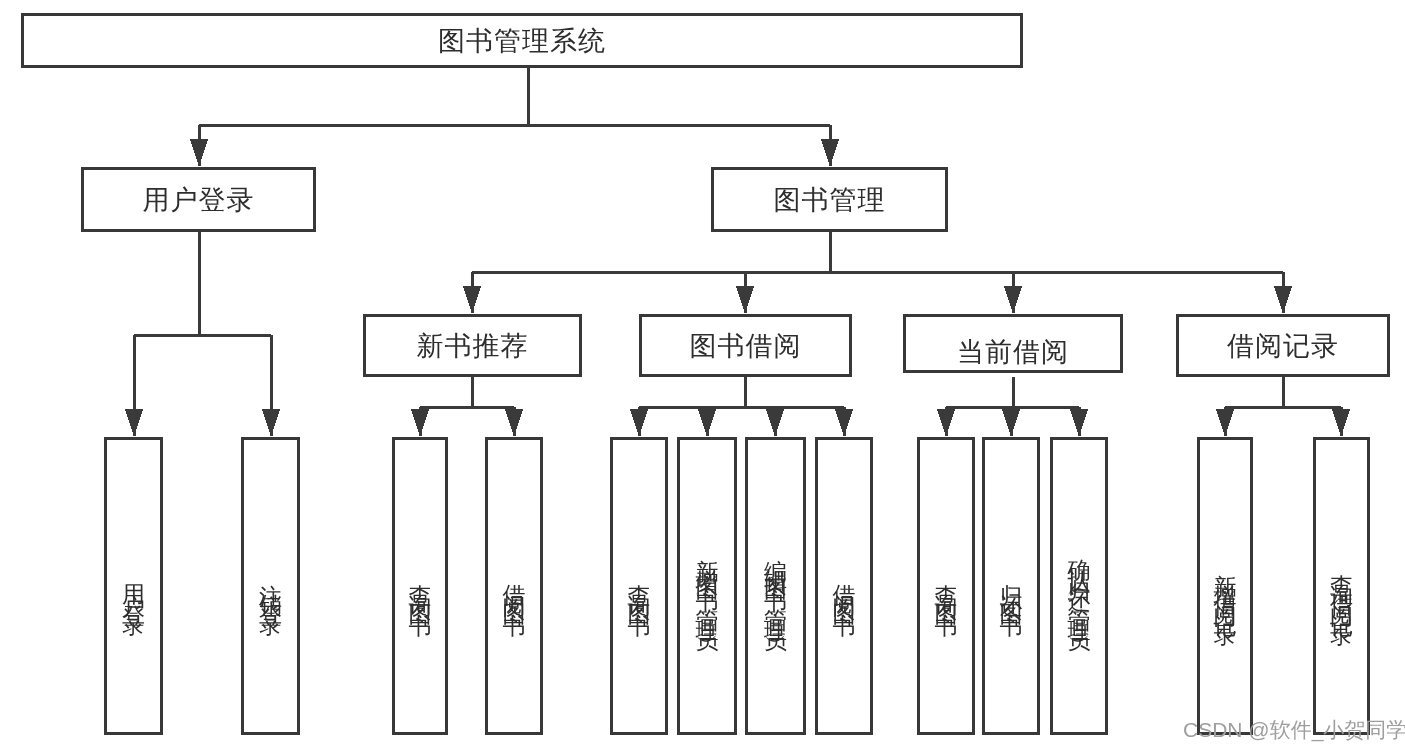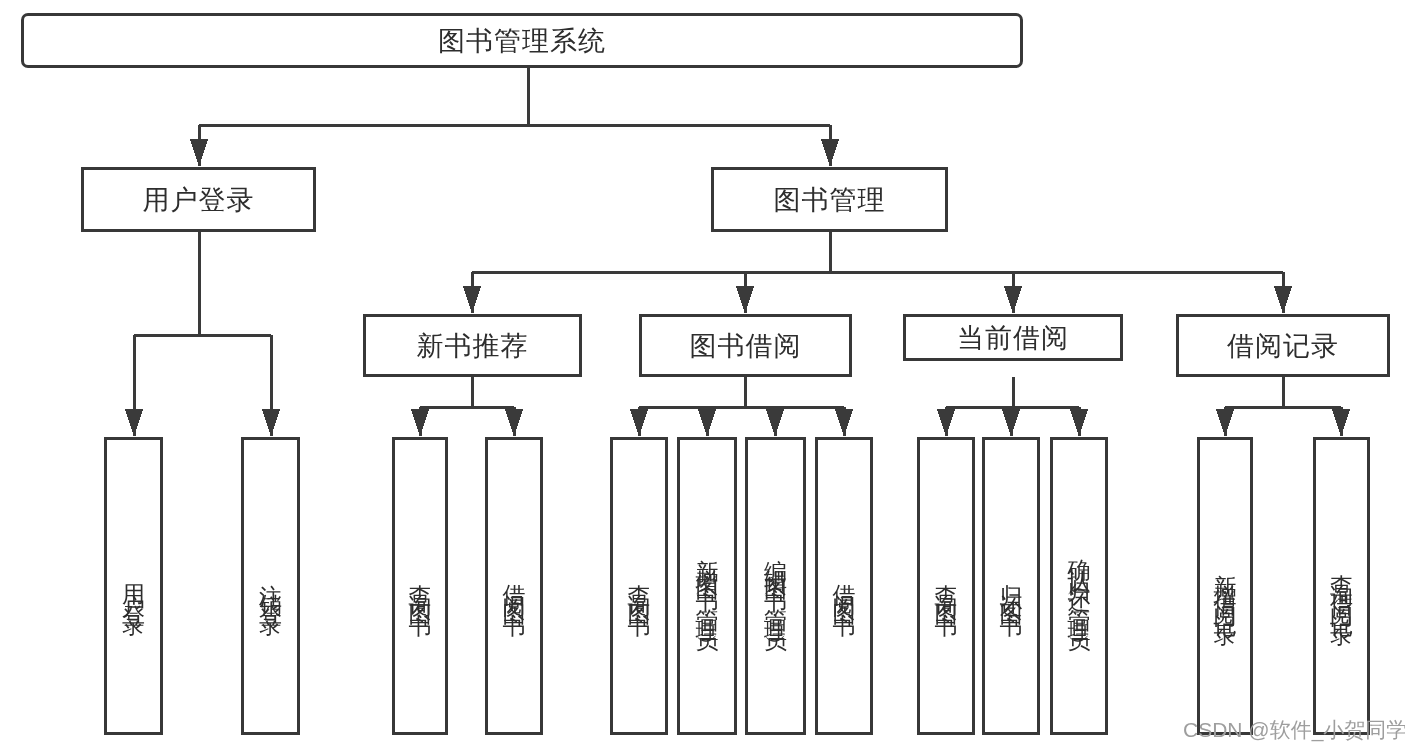--- a/index.html
+++ b/index.html
@@ -97,38 +97,38 @@
       <polygon points="766,409 784,409 775,437"></polygon>
       <polygon points="835,409 853,409 844,437"></polygon>
       <polygon points="937,409 955,409 946,437"></polygon>
       <polygon points="1002,409 1020,409 1011,437"></polygon>
       <polygon points="1070,409 1088,409 1079,437"></polygon>
       <polygon points="1216,409 1234,409 1225,437"></polygon>
       <polygon points="1332,409 1350,409 1341,437"></polygon>
     </g>
   </svg>
 
-  <div class="node hbox" style="left:21px; top:13px; width:1002px; height:55px;border-radius:7px;">
+  <div class="node hbox" style="left:21px; top:13px; width:1002px; height:55px;">
     <span>图书管理系统</span>
   </div>
 
   <div class="node hbox" style="left:81px; top:167px; width:235px; height:65px;">
     <span>用户登录</span>
   </div>
   <div class="node hbox" style="left:363px; top:314px; width:219px; height:63px;">
     <span>新书推荐</span>
   </div>
 
   <div class="node hbox" style="left:711px; top:167px; width:237px; height:65px;">
     <span>图书管理</span>
   </div>
   <div class="node hbox" style="left:639px; top:314px; width:213px; height:63px;justify-content:center;">
     <span>图书借阅</span>
   </div>
-  <div class="node hbox" style="left:903px; top:314px; width:220px; height:47px;">
+  <div class="node hbox" style="left:903px; top:314px; width:220px; height:59px;align-items:flex-end;">
     <span>当前借阅</span>
   </div>
   <div class="node hbox" style="left:1176px; top:314px; width:214px; height:63px;">
     <span>借阅记录</span>
   </div>
 
   <div class="node vbox" style="left:104px; top:437px; width:59px; height:298px;">
     <span>用户登录</span>
   </div>
   <div class="node vbox" style="left:241px; top:437px; width:59px; height:298px;">

